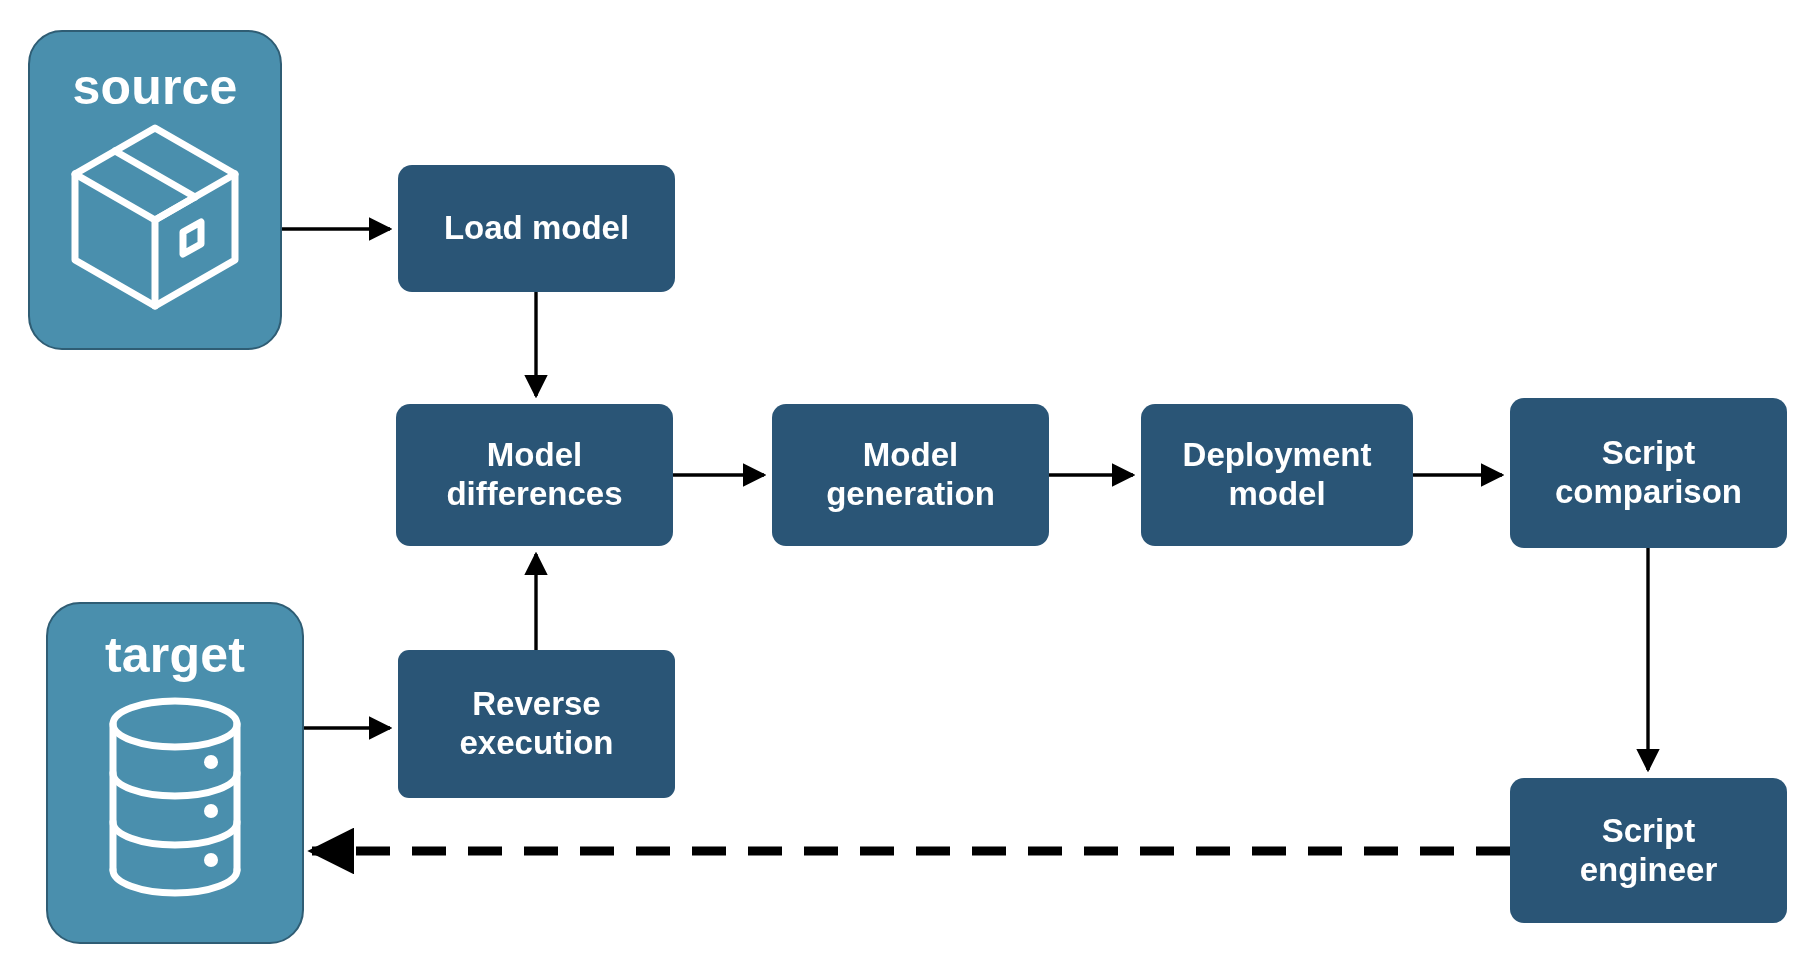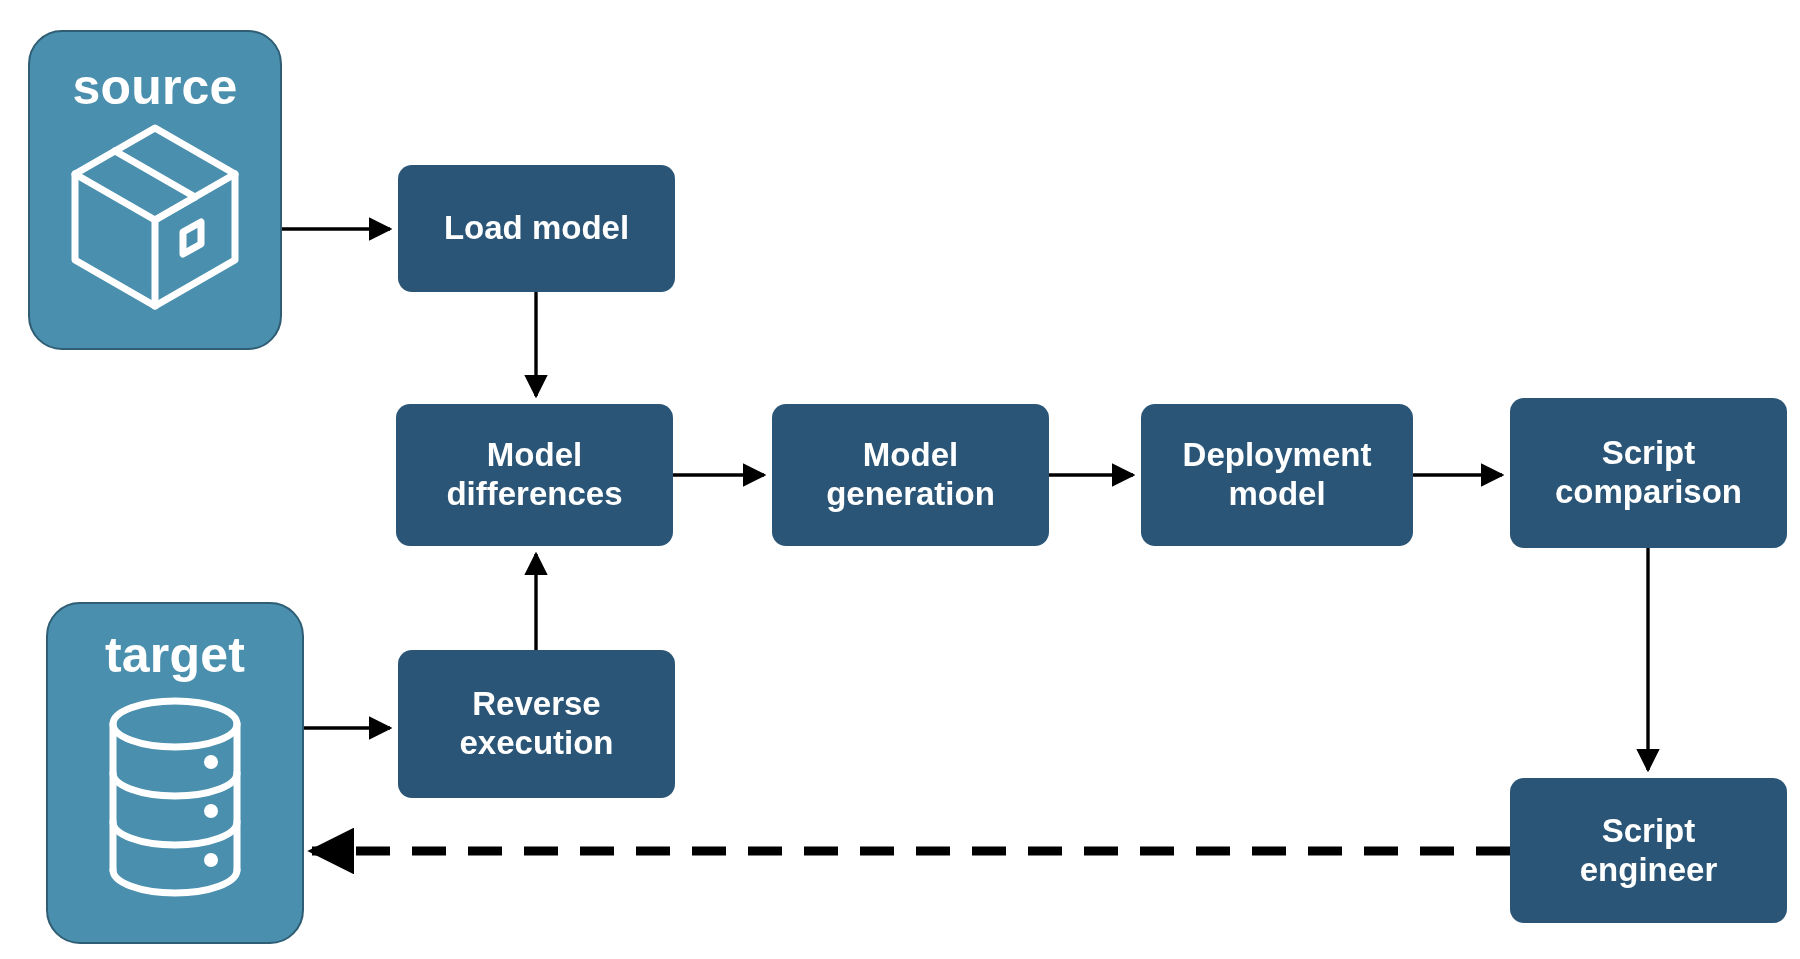--- a/index.html
+++ b/index.html
@@ -167,21 +167,21 @@
     </div>
   </div>
 
   <div class="proc" style="left:1510px; top:398px; width:277px; height:150px;">
     <div class="proc-label">
       <span>Script</span><br>
       <span>comparison</span>
     </div>
   </div>
 
-  <div class="proc" style="left:398px; top:650px; width:277px; height:148px;">
+  <div class="proc" style="left:398px; top:650px; width:277px; height:148px;border-radius:11px;">
     <div class="proc-label">
       <span>Reverse</span><br>
       <span>execution</span>
     </div>
   </div>
 
   <div class="proc" style="left:1510px; top:778px; width:277px; height:145px;">
     <div class="proc-label">
       <span>Script</span><br>
       <span>engineer</span>

